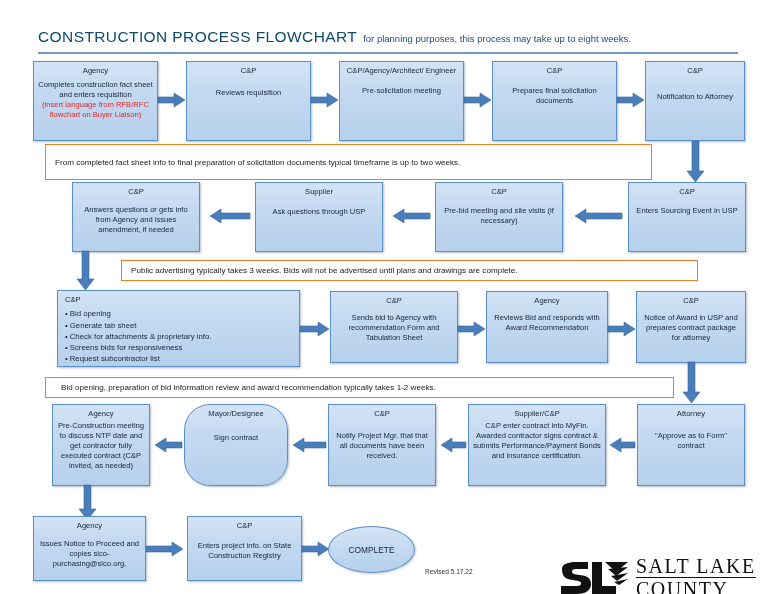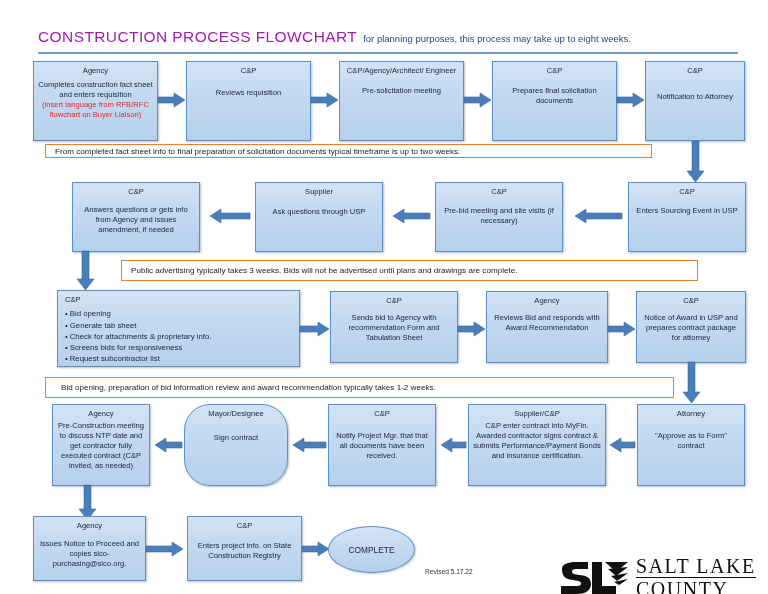--- a/index.html
+++ b/index.html
@@ -6,21 +6,21 @@
   body{
     width:768px;height:594px;position:relative;overflow:hidden;
     font-family:"Liberation Sans", sans-serif;
     color:#1a1a1a;
   }
   .canvas{position:absolute;inset:0;}
 
   
   #title-block{position:absolute;left:38px;top:28px;width:700px;}
   #title-main{
-    font-size:15.5px;letter-spacing:.4px;color:#a21caf;
+    font-size:15.5px;letter-spacing:.4px;color:#0c4a6e;
     display:inline;vertical-align:baseline;font-weight:400;
   }
   #title-sub{
     font-size:9.5px;color:#2a4a77;display:inline;margin-left:6px;
     vertical-align:baseline;
   }
   #title-rule{
     position:absolute;left:38px;top:52px;width:700px;height:2px;
     background:#4a76a8;opacity:.75;
   }
@@ -142,21 +142,21 @@
     <svg width="28" height="16" viewBox="0 0 28 16">
         <path d="M0 5 h16 v-4 l11 7 -11 7 v-4 H0 z" fill="#4a7ebb" stroke="#3a6699" stroke-width=".6"></path>
       </svg>
   </div>
 
   <div class="box" style="left:645px;top:61px;width:100px;height:80px;">
     <div class="hdr">C&amp;P</div>
     <div class="body" style="margin-top:12px;">Notification to Attorney</div>
   </div>
 
-  <div class="note" style="left:45px;top:144px;width:607px;height:14px;">
+  <div class="note" style="left:45px;top:144px;width:607px;height:36px;">
     <span>From completed fact sheet info to final preparation of solicitation documents typical timeframe is up to two weeks.</span>
   </div>
 
   <div class="arrow" style="left:688px;top:141px;">
     <svg width="16" height="42" viewBox="0 0 16 42">
         <path d="M4 0 h7 v30 h5 l-8.5 11 -8.5 -11 h5 z" fill="#4a7ebb" stroke="#3a6699" stroke-width=".6"></path>
       </svg>
   </div>
 
   <div class="box" style="left:628px;top:182px;width:118px;height:70px;justify-content:flex-start;">

